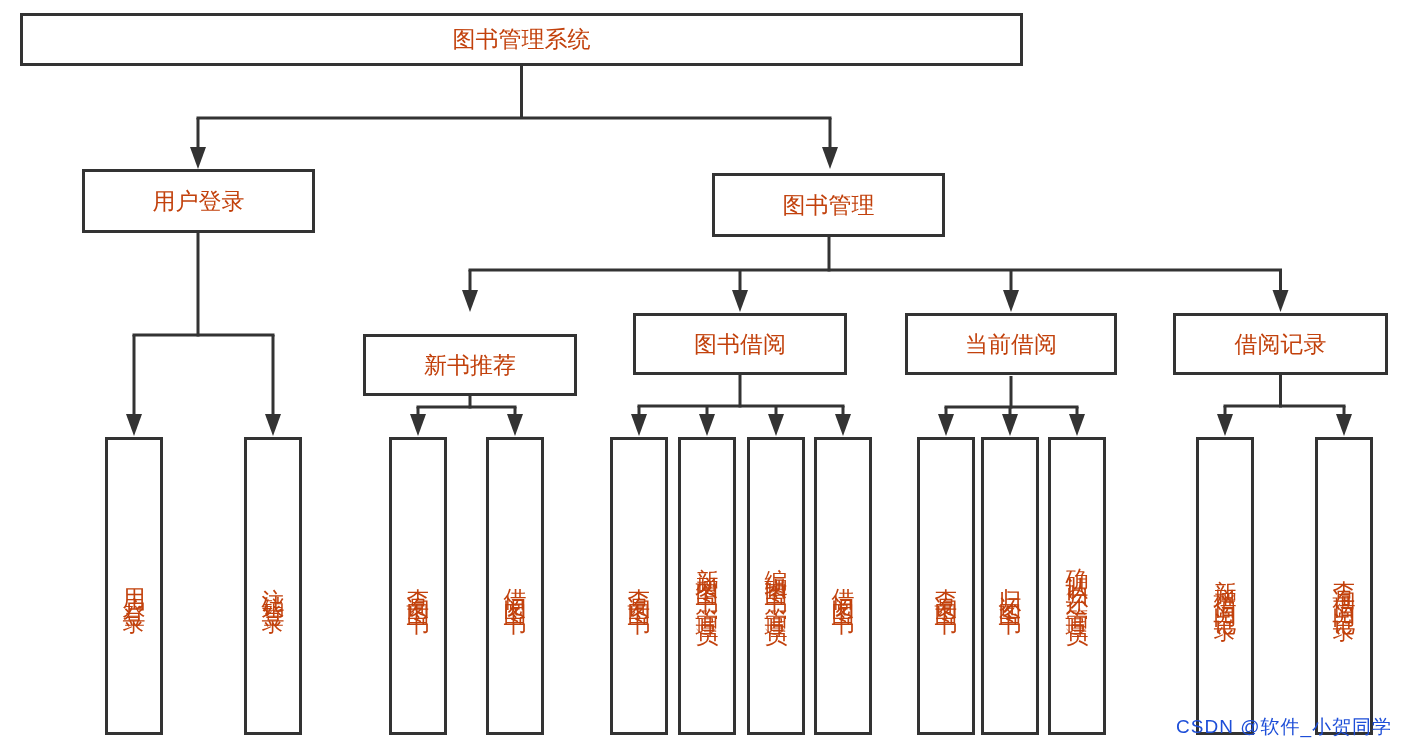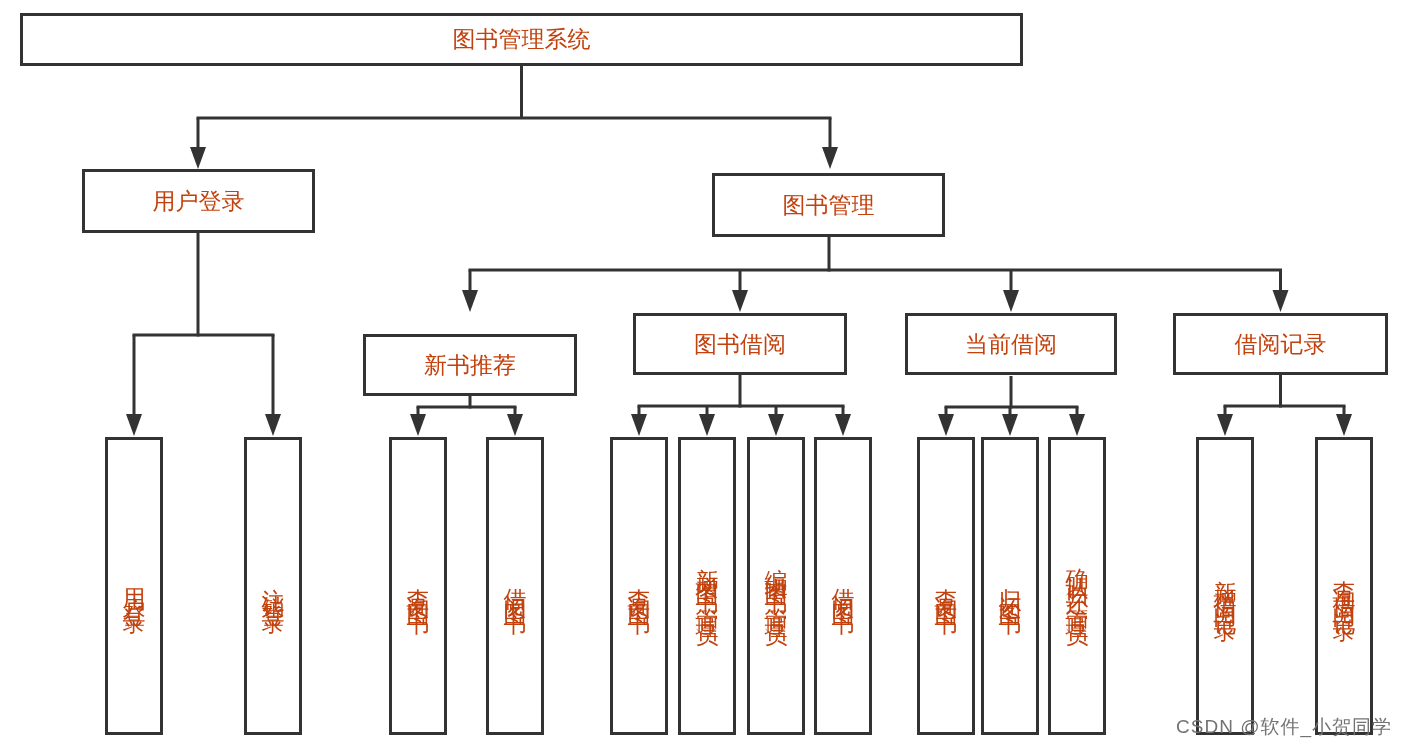--- a/index.html
+++ b/index.html
@@ -33,21 +33,21 @@
   .vnode {
     writing-mode: vertical-rl;
     text-orientation: mixed;
     letter-spacing: 8px;
   }
   .watermark {
     position: absolute;
     top: 714px;
     right: 13px;
     font-size: 19px;
-    color: #737373;
+    color: #1d4ed8;
     letter-spacing: 1px;
     white-space: nowrap;
   }
 </style>
 </head>
 <body>
 
 <div id="stage">
 
   <svg id="connectors" viewBox="0 0 1405 747" xmlns="http://www.w3.org/2000/svg">

